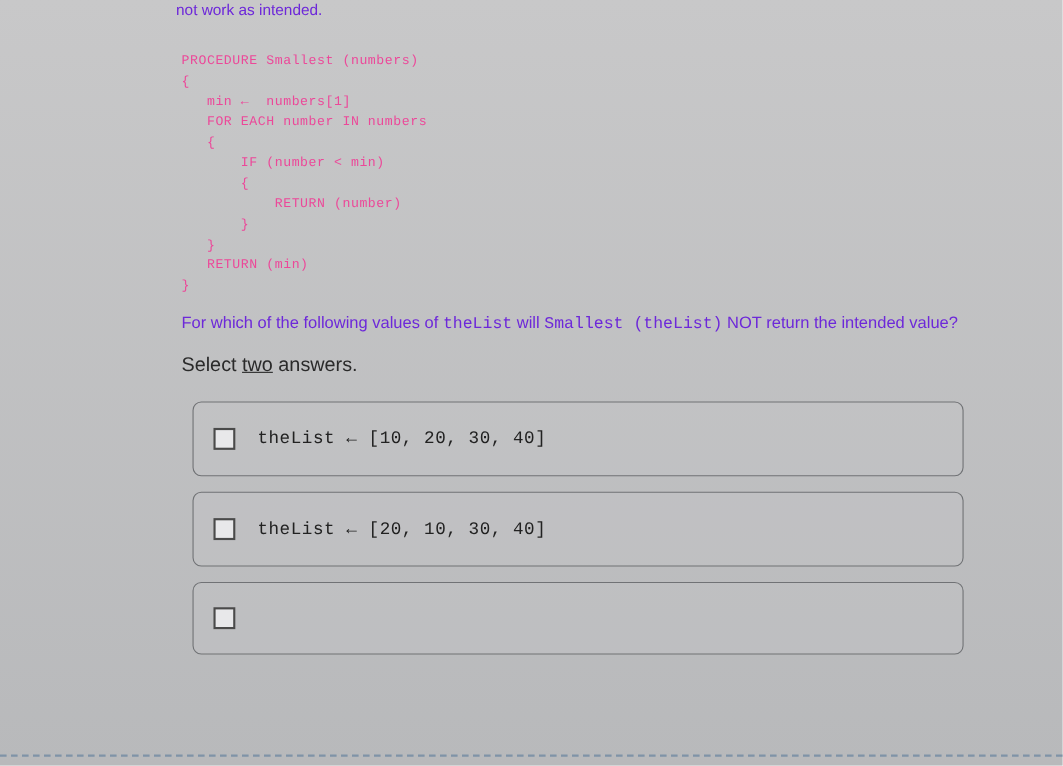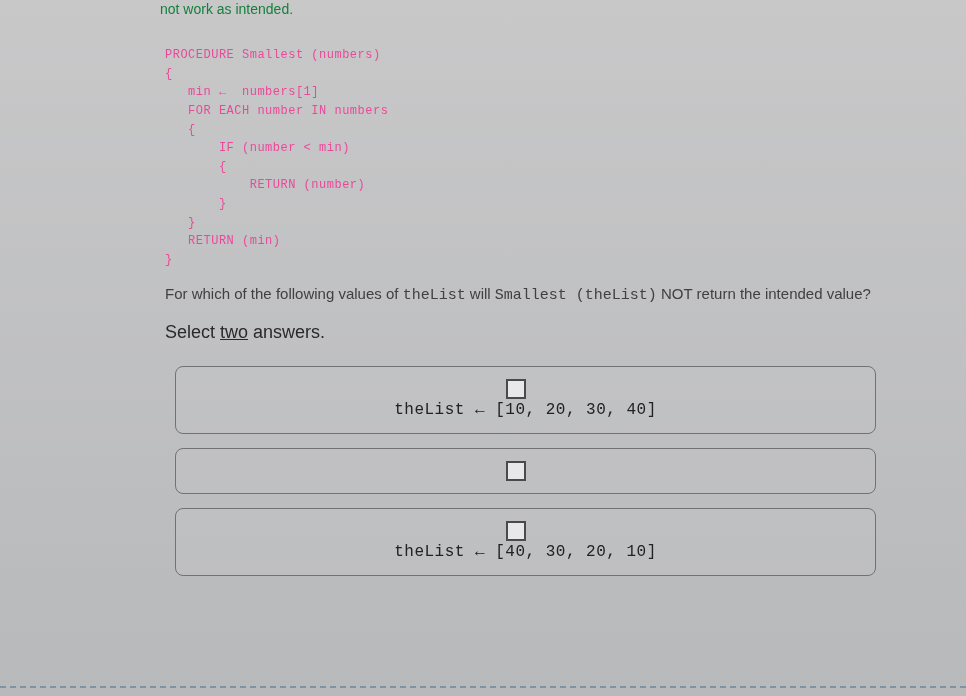--- a/index.html
+++ b/index.html
@@ -13,38 +13,38 @@
       width: 966px;
       height: 696px;
       padding: 0 30px;
       color: #2a2a2a;
       font-size: 15px;
       line-height: 1.4;
       overflow: hidden;
     }
     .top-fragment {
       font-size: 14px;
-      color: #15803d;
+      color: #6d28d9;
       margin-left: 130px;
       margin-bottom: 8px;
     }
     .code-block {
       font-family: 'Courier New', monospace;
       font-size: 12px;
       line-height: 1.55;
       margin-left: 135px;
       color: #ec4899;
       white-space: pre;
       letter-spacing: 0.5px;
     }
     .question-text {
       margin-left: 135px;
       margin-top: 14px;
       margin-bottom: 14px;
-      color: #404040;
+      color: #6d28d9;
       font-size: 15px;
       max-width: 770px;
     }
     .question-text .mono {
       font-family: 'Courier New', monospace;
     }
     .select-instruction {
       margin-left: 135px;
       font-size: 18px;
       margin-bottom: 20px;
@@ -54,24 +54,23 @@
     }
     .options-container {
       margin-left: 145px;
       margin-right: 60px;
     }
     .option {
       display: flex;
       align-items: center;
       border: 1px solid #707275;
       border-radius: 8px;
-      padding: 12px 18px;
+      padding: 22px 18px;
       margin-bottom: 14px;
       background: rgba(200, 200, 202, 0.3);
-      flex-direction: column;
     }
     .checkbox {
       width: 20px;
       height: 20px;
       border: 2px solid #4a4a4a;
       background: #e8e8ea;
       margin-right: 20px;
       flex-shrink: 0;
     }
     .option-text {
@@ -117,20 +116,20 @@
   <span>Select </span><span class="underline">two</span><span> answers.</span>
 </div>
 
 <div class="options-container">
   <div class="option">
     <div class="checkbox"></div>
     <span class="option-text">theList ←  [10, 20, 30, 40]</span>
   </div>
   <div class="option">
     <div class="checkbox"></div>
+    <span class="option-text">theList ←  [20, 10, 30, 40]</span>
   </div>
   <div class="option">
     <div class="checkbox"></div>
-    <span class="option-text">theList ←  [40, 30, 20, 10]</span>
   </div>
 </div>
 
 <div class="bottom-line"></div>
 
 </body></html>

